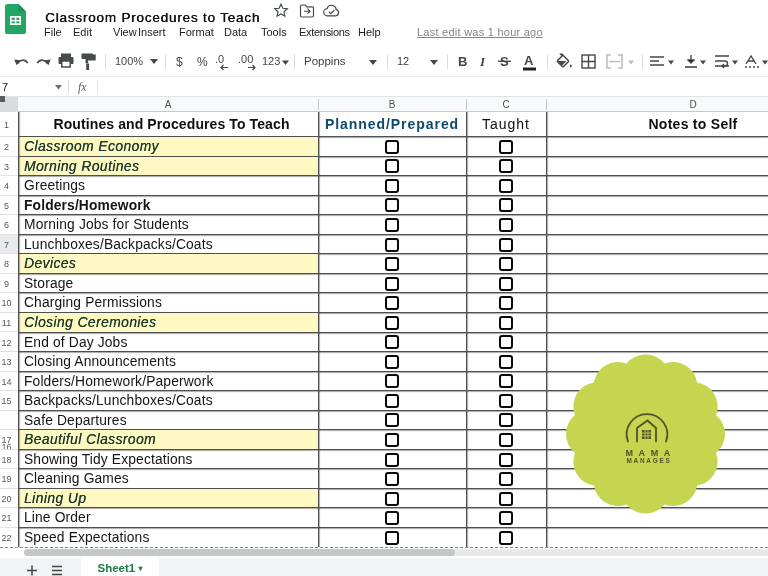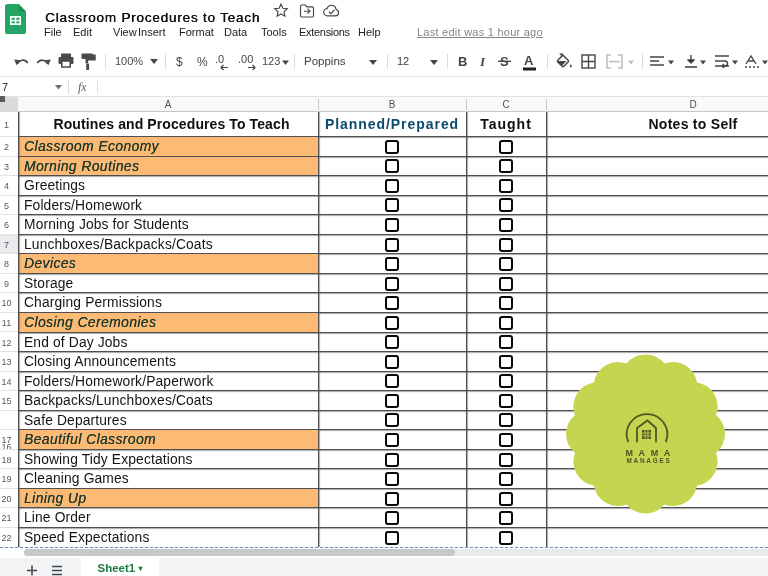--- a/index.html
+++ b/index.html
@@ -7,21 +7,21 @@
     font-family:"Liberation Sans", sans-serif; }
   .abs { position:absolute; }
   #stage { position:relative; width:768px; height:576px; }
   .menuitem { position:absolute; top:26px; font-size:11px; color:#202124; }
   .divider { position:absolute; width:1px; height:15px; top:54px; background:#dadce0; }
   .colhdr { position:absolute; top:97px; height:15px; font-size:10px; color:#4d5156;
     text-align:center; line-height:15px; }
   .row-label { position:absolute; font-size:9px; color:#54585c; text-align:center; width:13px; }
   .cellA { position:absolute; left:18px; width:300px; font-size:13.8px; color:#141414;
     padding-left:6px; letter-spacing:0.15px; white-space:nowrap; overflow:hidden; }
-  .green { background:#fdba74; font-style:italic; color:#1e3a2d; letter-spacing:0.45px;
+  .green { background:#fef9c3; font-style:italic; color:#1e3a2d; letter-spacing:0.45px;
     text-shadow:0.2px 0 0 currentColor; }
   .cb { position:absolute; width:14px; height:14px; border:2.4px solid #0a0a0a;
     border-radius:3px; background:#fff; }
   .gline { position:absolute; left:18px; width:750px; height:1px; background:#4f4f4f;
     box-shadow:0 1px 1px rgba(80,80,80,0.55); }
 </style>
 </head>
 <body>
 <div id="stage">
 
@@ -175,21 +175,21 @@
   <div class="colhdr" style="left:546px;width:294px;">D</div>
   <div class="abs" style="left:318px;top:99px;width:1px;height:11px;background:#c6c8ca;"></div>
   <div class="abs" style="left:466px;top:99px;width:1px;height:11px;background:#c6c8ca;"></div>
   <div class="abs" style="left:546px;top:99px;width:1px;height:11px;background:#c6c8ca;"></div>
 
   <div id="grid">
       <div class="abs" style="left:0;top:112px;width:18px;height:25px;border-bottom:1px solid #e1e3e1;"></div>
       <div class="row-label" style="left:0;top:120px;">1</div>
       <div class="abs" style="left:18px;top:112px;width:300px;height:25px;font-weight:bold;font-size:14px;color:#0e0e0e;text-align:center;line-height:25px;letter-spacing:0.1px;text-indent:7px;">Routines and Procedures To Teach</div>
       <div class="abs" style="left:318px;top:112px;width:148px;height:25px;font-weight:bold;font-size:14px;color:#0c4a6e;text-align:center;line-height:25px;letter-spacing:0.95px;">Planned/Prepared</div>
-      <div class="abs" style="left:466px;top:112px;width:80px;height:25px;font-weight:bold;font-size:14px;color:#0e0e0e;text-align:center;line-height:25px;letter-spacing:1px;">Taught</div>
+      <div class="abs" style="left:466px;top:112px;width:80px;height:25px;font-weight:normal;font-size:14px;color:#0e0e0e;text-align:center;line-height:25px;letter-spacing:1px;">Taught</div>
       <div class="abs" style="left:546px;top:112px;width:294px;height:25px;font-weight:bold;font-size:14px;color:#0e0e0e;text-align:center;line-height:25px;letter-spacing:0.27px;">Notes to Self</div>
       <div class="gline" style="top:136px;"></div>
       <div class="abs" style="left:0;top:137px;width:18px;height:19.55px;border-bottom:1px solid #e1e3e1;"></div>
       <div class="row-label" style="left:0;top:142px;">2</div>
       <div class="cellA green" style="top:137px;height:19.55px;line-height:19.55px;">Classroom Economy</div>
       <div class="gline" style="top:155.55px;"></div>
       <div class="cb" style="left:384.5px;top:139.775px;"></div>
       <div class="cb" style="left:498.5px;top:139.775px;"></div>
       <div class="abs" style="left:0;top:156.55px;width:18px;height:19.55px;border-bottom:1px solid #e1e3e1;"></div>
       <div class="row-label" style="left:0;top:161.55px;">3</div>
@@ -198,21 +198,21 @@
       <div class="cb" style="left:384.5px;top:159.325px;"></div>
       <div class="cb" style="left:498.5px;top:159.325px;"></div>
       <div class="abs" style="left:0;top:176.10000000000002px;width:18px;height:19.55px;border-bottom:1px solid #e1e3e1;"></div>
       <div class="row-label" style="left:0;top:181.10000000000002px;">4</div>
       <div class="cellA " style="top:176.10000000000002px;height:19.55px;line-height:19.55px;">Greetings</div>
       <div class="gline" style="top:194.65000000000003px;"></div>
       <div class="cb" style="left:384.5px;top:178.875px;"></div>
       <div class="cb" style="left:498.5px;top:178.875px;"></div>
       <div class="abs" style="left:0;top:195.65000000000003px;width:18px;height:19.55px;border-bottom:1px solid #e1e3e1;"></div>
       <div class="row-label" style="left:0;top:200.65000000000003px;">5</div>
-      <div class="cellA " style="top:195.65000000000003px;height:19.55px;line-height:19.55px;">Folders/Homework</div>
+      <div class="cellA " style="top:195.65000000000003px;height:19.55px;line-height:19.55px;font-weight:bold;">Folders/Homework</div>
       <div class="gline" style="top:214.20000000000005px;"></div>
       <div class="cb" style="left:384.5px;top:198.425px;"></div>
       <div class="cb" style="left:498.5px;top:198.425px;"></div>
       <div class="abs" style="left:0;top:215.20000000000005px;width:18px;height:19.55px;border-bottom:1px solid #e1e3e1;"></div>
       <div class="row-label" style="left:0;top:220.20000000000005px;">6</div>
       <div class="cellA " style="top:215.20000000000005px;height:19.55px;line-height:19.55px;">Morning Jobs for Students</div>
       <div class="gline" style="top:233.75000000000006px;"></div>
       <div class="cb" style="left:384.5px;top:217.975px;"></div>
       <div class="cb" style="left:498.5px;top:217.975px;"></div>
       <div class="abs" style="left:0;top:234.75000000000006px;width:18px;height:19.55px;border-bottom:1px solid #e1e3e1;background:#e8eaed;"></div>

